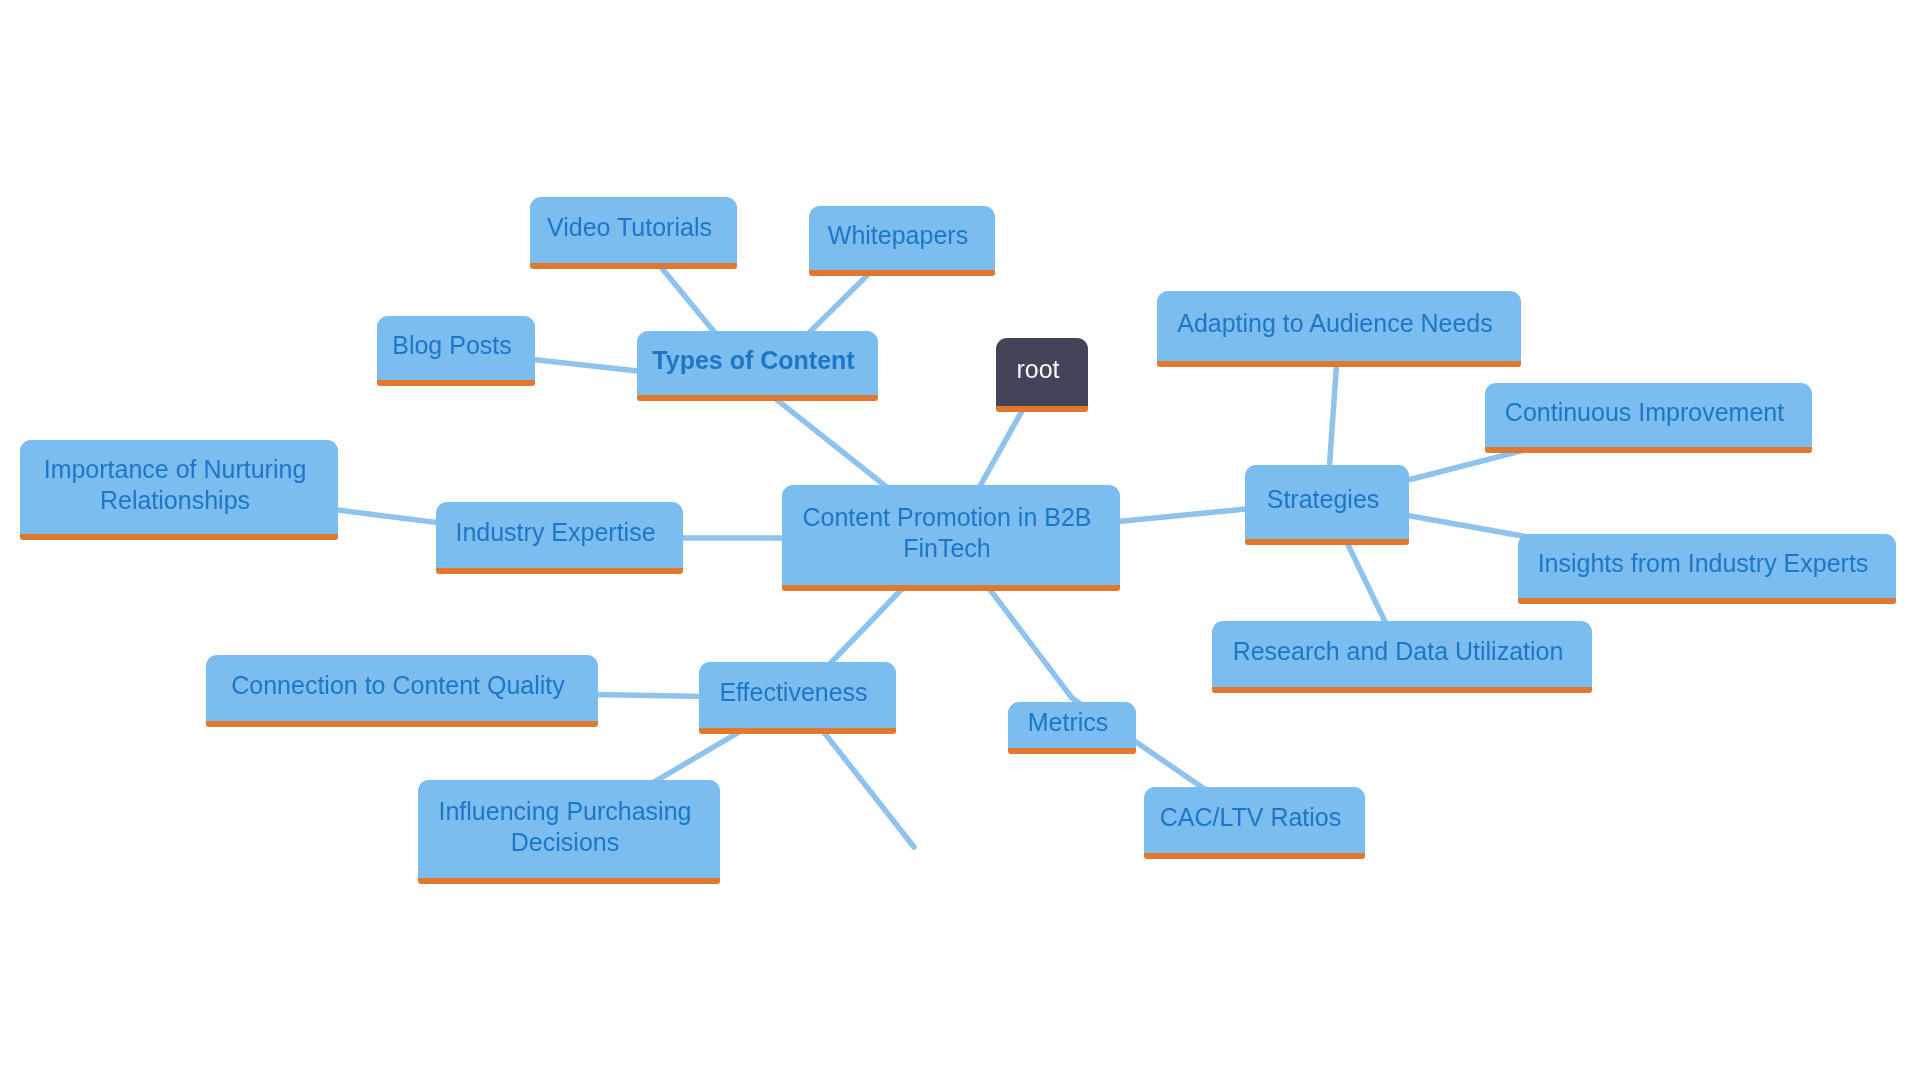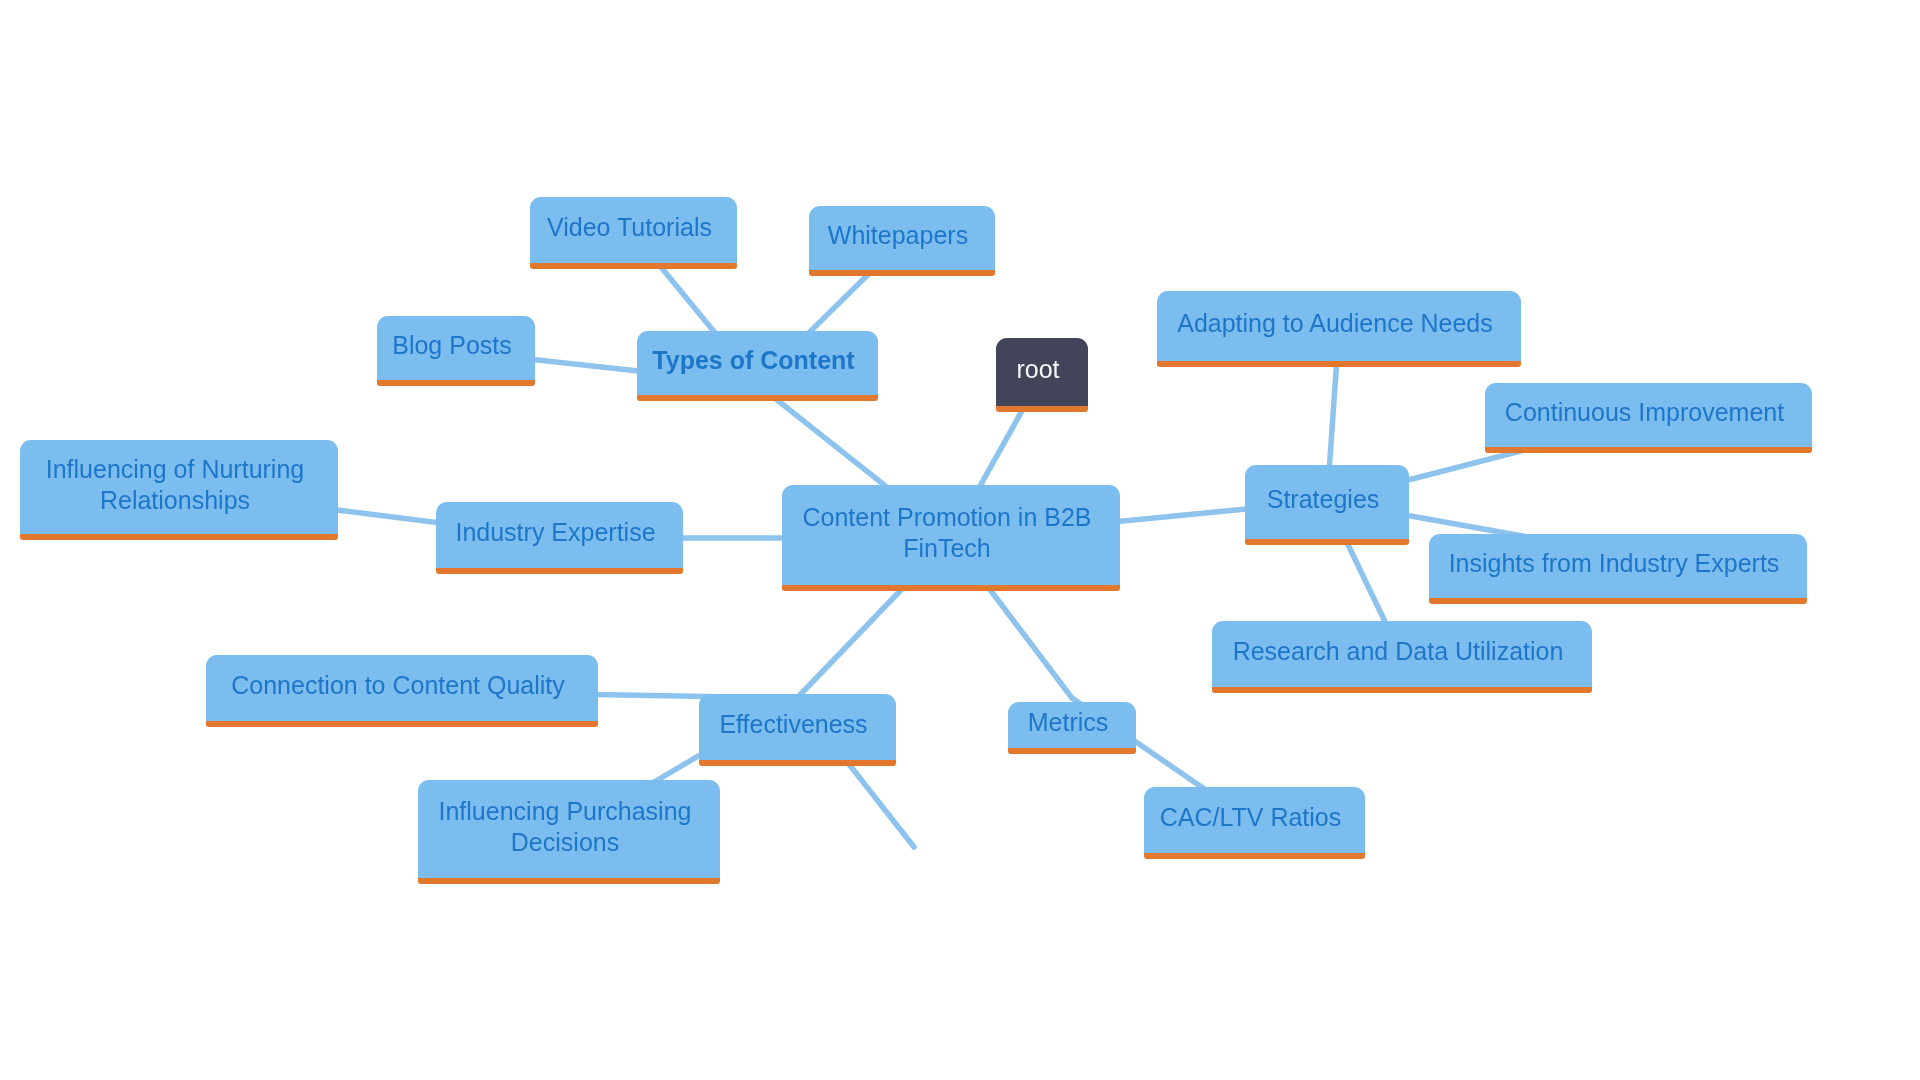--- a/index.html
+++ b/index.html
@@ -89,33 +89,33 @@
   <div class="node" style="left:637px; top:331px; width:241px; height:70px;font-weight:bold;">Types of Content</div>
 
   <div class="node root-node" style="left:996px; top:338px; width:92px; height:74px;">root</div>
 
   <div class="node" style="left:1157px; top:291px; width:364px; height:76px;">Adapting to Audience Needs</div>
 
   <div class="node" style="left:1485px; top:383px; width:327px; height:70px;">Continuous Improvement</div>
 
   <div class="node" style="left:1245px; top:465px; width:164px; height:80px;">Strategies</div>
 
-  <div class="node" style="left:1429px; top:534px; width:378px; height:70px;">Insights from Industry Experts</div>
+  <div class="node" style="left:1518px; top:534px; width:378px; height:70px;">Insights from Industry Experts</div>
 
   <div class="node" style="left:1212px; top:621px; width:380px; height:72px;">Research and Data Utilization</div>
 
-  <div class="node wrap" style="left:20px; top:440px; width:318px; height:100px;">Influencing of Nurturing Relationships</div>
+  <div class="node wrap" style="left:20px; top:440px; width:318px; height:100px;">Importance of Nurturing Relationships</div>
 
   <div class="node" style="left:436px; top:502px; width:247px; height:72px;">Industry Expertise</div>
 
   <div class="node wrap" style="left:782px; top:485px; width:338px; height:106px;">Content Promotion in B2B FinTech</div>
 
   <div class="node" style="left:206px; top:655px; width:392px; height:72px;">Connection to Content Quality</div>
 
-  <div class="node" style="left:699px; top:662px; width:197px; height:72px;margin-top:32px;">Effectiveness</div>
+  <div class="node" style="left:699px; top:662px; width:197px; height:72px;">Effectiveness</div>
 
   <div class="node" style="left:1008px; top:662px; width:128px; height:52px;margin-top:40px;">Metrics</div>
 
   <div class="node wrap" style="left:418px; top:780px; width:302px; height:104px;">Influencing Purchasing Decisions</div>
 
 
   <div class="node" style="left:1144px; top:787px; width:221px; height:72px;">CAC/LTV Ratios</div>
 
 </div>
 

